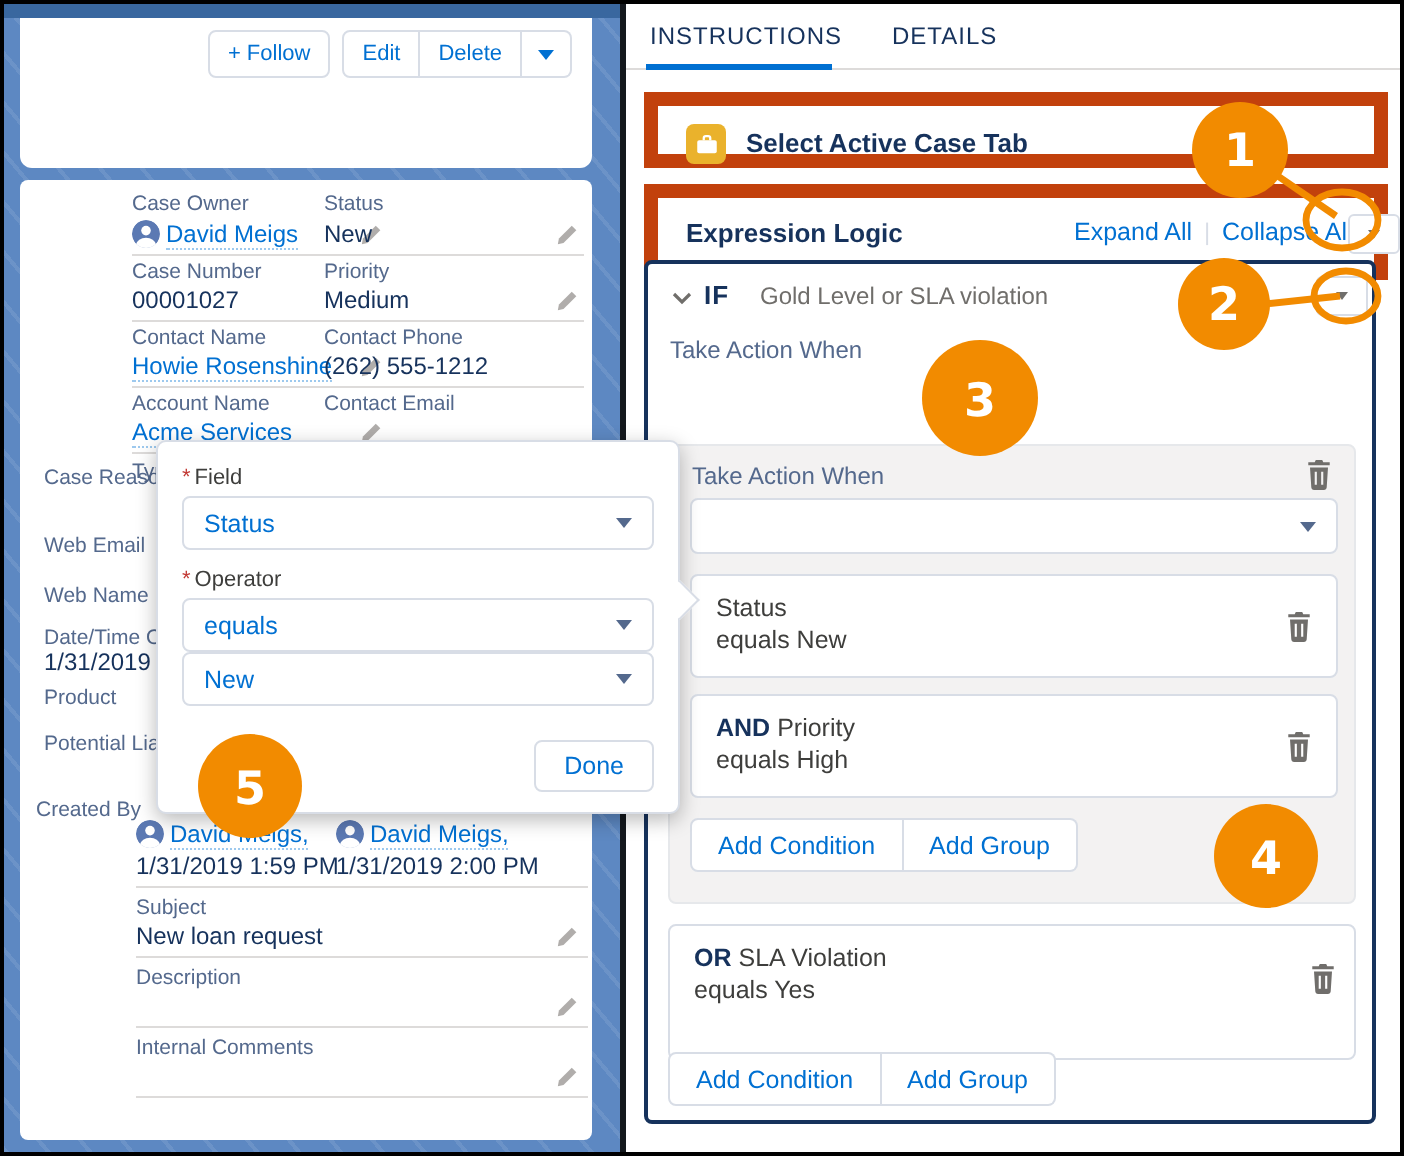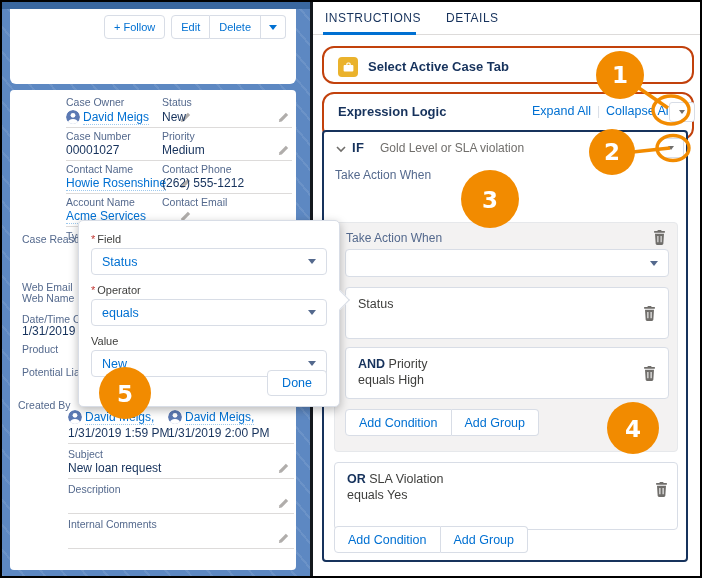--- a/index.html
+++ b/index.html
@@ -44,21 +44,21 @@
     border:1px solid #d8dde6; border-radius:4px; color:#0070d2; font-size:12.5px; display:flex; align-items:center; cursor:pointer; }
 
   
   #divider { position:absolute; left:308px; top:0; width:3px; height:574px; background:#14181d; }
 
   
   #right-pane { position:absolute; left:311px; top:0; width:387px; height:574px; background:#fff; }
   #tabbar { position:absolute; left:0; top:0; width:100%; height:33px; border-bottom:1px solid #dddbda; }
   .tab { position:absolute; top:9px; font-size:12px; letter-spacing:.5px; color:#16325c; cursor:pointer; }
   #tab-underline { position:absolute; left:10px; top:30px; width:93px; height:3px; background:#0070d2; }
-  .rcard { position:absolute; background:#fff; border:2px solid #c2410c; border-radius:12px; }
+  .rcard { position:absolute; background:#fff; border:7px solid #c2410c; border-radius:0; }
   #case-icon-box { position:absolute; left:14px; top:9px; width:20px; height:20px; background:#eab22c; border-radius:4px;
     display:flex; align-items:center; justify-content:center; }
   .bold-title { font-size:13px; font-weight:bold; color:#16325c; }
   .link { font-size:12.5px; color:#0070d2; cursor:pointer; white-space:nowrap; }
   .minibtn { position:absolute; width:26px; height:20px; background:#fff; border:1px solid #d8dde6; border-radius:3px;
     display:flex; align-items:center; justify-content:center; cursor:pointer; }
   .mcaret { width:0; height:0; border-left:3.5px solid transparent; border-right:3.5px solid transparent; border-top:4.5px solid #706e6b; }
   #if-card { position:absolute; left:9px; top:128px; width:366px; height:432px; border:2px solid #16325c; border-radius:4px; background:#fff; }
   .rsel { position:absolute; height:28px; border:1px solid #d8dde6; border-radius:4px; background:#fff; display:flex;
     align-items:center; padding:0 10px; font-size:12.5px; color:#16325c; cursor:pointer; }
@@ -146,21 +146,21 @@
           <path d="M8.6.9l2.5 2.5-7 7L1 11l.6-3.1z"></path>
         </svg>
       <div class="fline" style="left:56px;top:136px;width:128px"></div>
 
       <div class="lbl" style="left:152px;top:106px">Contact Email</div>
       <div class="fline" style="left:152px;top:136px;width:130px"></div>
 
       <div class="lbl" style="left:56px;top:140px">Type</div>
 
       <div class="lbl" style="left:12px;top:143px">Case Reason</div>
-      <div class="lbl" style="left:12px;top:191px">Web Email</div>
+      <div class="lbl" style="left:12px;top:177px">Web Email</div>
       <div class="lbl" style="left:12px;top:202px">Web Name</div>
       <div class="lbl" style="left:12px;top:223px">Date/Time Opened</div>
       <div class="val" style="left:12px;top:234px">1/31/2019</div>
       <div class="lbl" style="left:12px;top:253px">Product</div>
       <div class="lbl" style="left:12px;top:276px">Potential Liability</div>
       <div class="lbl" style="left:8px;top:309px">Created By</div>
 
       <span class="avat" style="left:58px;top:320px"><svg viewBox="0 0 14 14" width="14" height="14">
             <circle cx="7" cy="7" r="7" fill="#5b79b3"></circle>
             <circle cx="7" cy="5.3" r="2.4" fill="#fff"></circle>
@@ -205,21 +205,20 @@
       <div class="plabel"><span class="req">*</span><span>Field</span></div>
       <div class="psel">
           <span>Status</span>
           <span class="caret"></span>
         </div>
       <div class="plabel" style="margin-top:9px"><span class="req">*</span><span>Operator</span></div>
       <div class="psel">
           <span>equals</span>
           <span class="caret"></span>
         </div>
-      <div class="plabel" style="margin-top:9px"><span>Value</span></div>
       <div class="psel">
           <span>New</span>
           <span class="caret"></span>
         </div>
       <div id="done-btn">Done</div>
     </div>
   </div>
 
   <div id="divider"></div>
 
@@ -266,20 +265,21 @@
         <div style="position:absolute;left:11px;top:8px;font-size:12px;color:#54698d">Take Action When</div>
         <svg class="trash" style="left:318px;top:7px" viewBox="0 0 12 14">
             <path d="M4.5 0h3l.5 1H11v1.5H1V1h3zM1.8 3.5h8.4l-.6 9.2c0 .7-.6 1.3-1.3 1.3H3.7c-.7 0-1.3-.6-1.3-1.3zM4 5.5v6h1v-6zm3 0v6h1v-6z"></path>
           </svg>
         <div class="rsel" style="left:10px;top:26px;width:324px">
             <span class="caret"></span>
           </div>
 
         <div class="cond-card" style="left:10px;top:64px;width:324px;height:52px">
           <div class="cond-l1">Status</div>
+          <div class="cond-l2">equals New</div>
           <svg class="trash" style="left:297px;top:18px" viewBox="0 0 12 14">
               <path d="M4.5 0h3l.5 1H11v1.5H1V1h3zM1.8 3.5h8.4l-.6 9.2c0 .7-.6 1.3-1.3 1.3H3.7c-.7 0-1.3-.6-1.3-1.3zM4 5.5v6h1v-6zm3 0v6h1v-6z"></path>
             </svg>
         </div>
 
         <div class="cond-card" style="left:10px;top:124px;width:324px;height:52px">
           <div class="cond-l1"><span class="boolword">AND</span> <span>Priority</span></div>
           <div class="cond-l2">equals High</div>
           <svg class="trash" style="left:297px;top:18px" viewBox="0 0 12 14">
               <path d="M4.5 0h3l.5 1H11v1.5H1V1h3zM1.8 3.5h8.4l-.6 9.2c0 .7-.6 1.3-1.3 1.3H3.7c-.7 0-1.3-.6-1.3-1.3zM4 5.5v6h1v-6zm3 0v6h1v-6z"></path>

